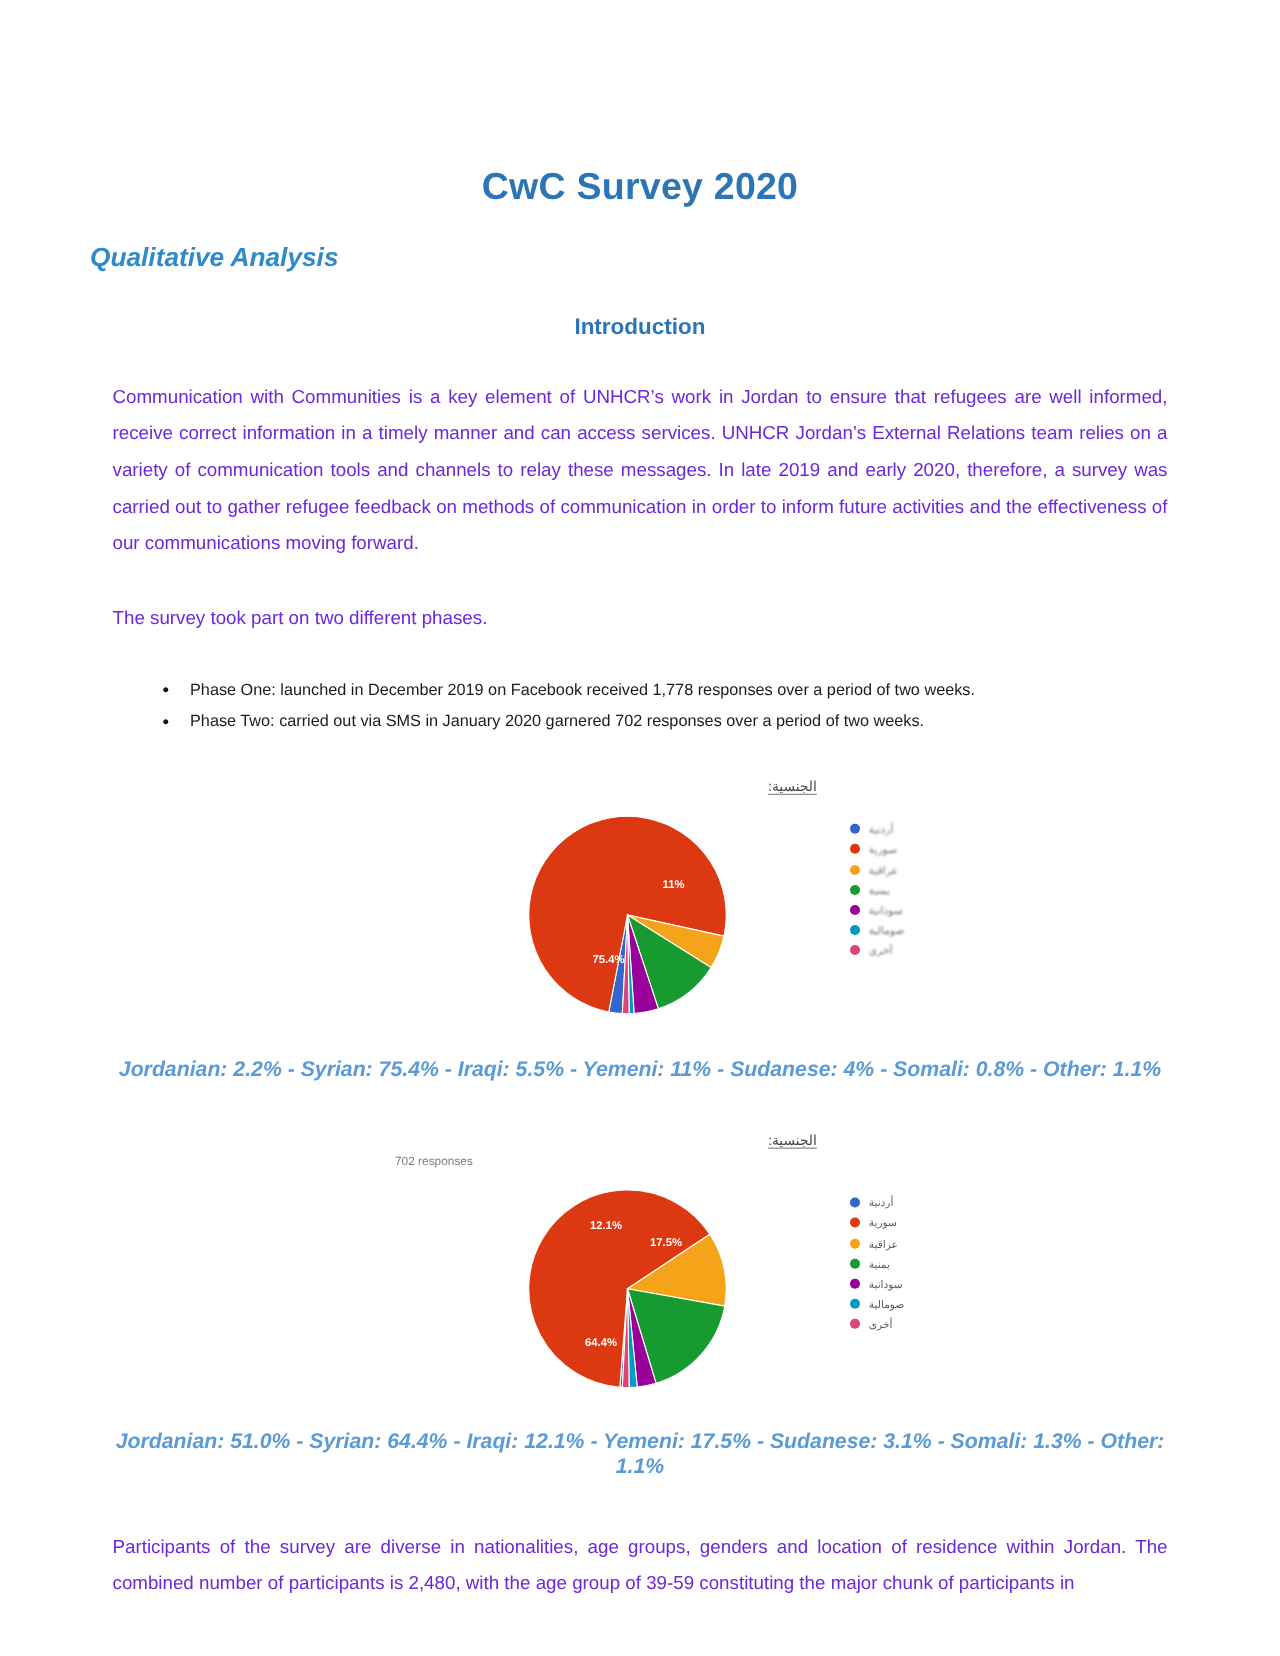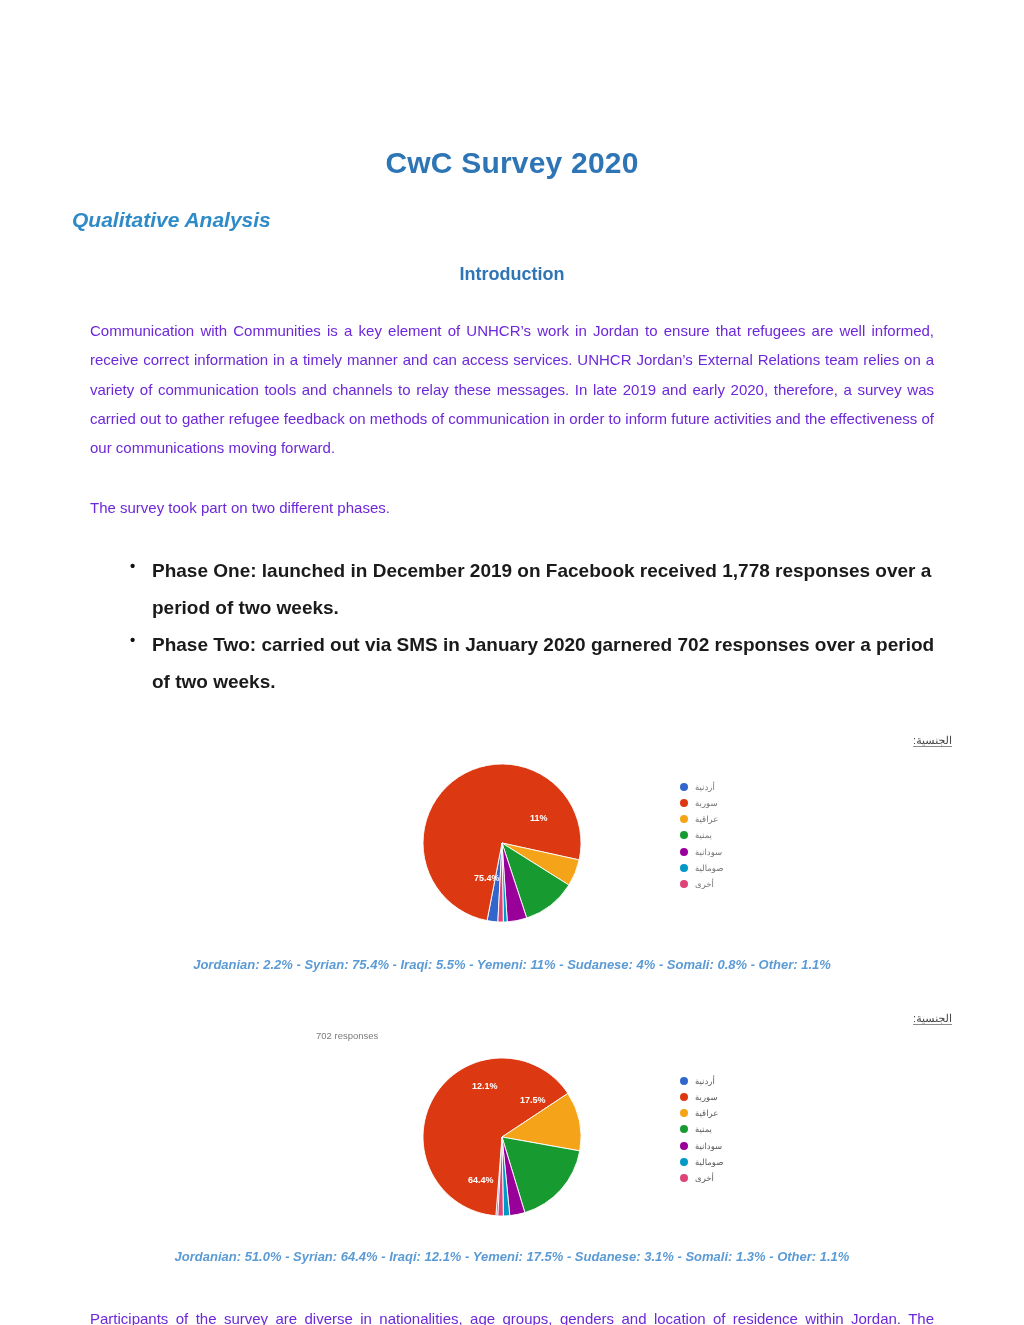--- a/index.html
+++ b/index.html
@@ -12,21 +12,21 @@
     height: 1325px;
     font-family: "Liberation Sans", sans-serif;
     color: #1a1a1a;
     position: relative;
     overflow: hidden;
   }
   .page {
     width: 1024px;
     height: 1325px;
     box-sizing: border-box;
-    padding: 16px 72px;
+    padding: 3px 72px;
     position: relative;
   }
 
   
   .doc-title {
     text-align: center;
     color: #2E75B6;
     font-size: 30px;
     font-weight: bold;
     letter-spacing: 0.2px;
@@ -61,25 +61,24 @@
   }
   .body-par.nojustify { text-align: left; }
 
   ul.phases {
     margin: 0;
     padding-top: 11px;
     padding-left: 58px;
     list-style: none;
   }
   ul.phases li {
-    font-size: 19px;
+    font-size: 13px;
     line-height: 1.95;
     position: relative;
     padding-left: 22px;
-    font-weight: bold;
   }
   ul.phases li::before {
     content: "\2022";
     position: absolute;
     left: 0;
     top: -1px;
     font-size: 15px;
     color: #111;
   }
 
@@ -91,21 +90,21 @@
   #chart-block-1 { padding-top: 34px; }
   #chart-block-2 { padding-top: 40px; }
 
   .chart-head {
     margin-left: 244px;
   }
   .chart-q {
     font-size: 11px;
     color: #454545;
     direction: rtl;
-    text-align: right;
+    text-align: center;
     unicode-bidi: plaintext;
     text-decoration: underline;
     text-decoration-color: #8a8a8a;
     text-underline-offset: 2px;
     filter: blur(0.25px);
   }
   .chart-resp {
     font-size: 9.5px;
     color: #7b7b7b;
     padding-top: 5px;
@@ -125,21 +124,21 @@
   .pie-wrap svg { display: block; filter: blur(0.3px); }
   .slice-label {
     font-family: "Liberation Sans", sans-serif;
     font-weight: bold;
     fill: #ffffff;
   }
 
   .legend {
     position: absolute;
     left: 608px;
-    top: 18px;
+    top: 5px;
     width: 110px;
   }
   .legend-row {
     display: flex;
     align-items: center;
     height: 16.2px;
   }
   .legend-dot {
     width: 8px;
     height: 8px;
@@ -154,21 +153,21 @@
     unicode-bidi: plaintext;
     white-space: nowrap;
   }
   #legend-1 .legend-label { filter: blur(0.7px); opacity: .85; }
   #legend-2 .legend-label { filter: blur(0.2px); }
 
   .chart-caption {
     text-align: center;
     color: #5B9BD5;
     font-style: italic;
-    font-size: 13px;
+    font-size: 17px;
     font-weight: 600;
     padding-top: 22px;
   }
   #caption-1 { padding-top: 26px; }
   #caption-2 { padding-top: 24px; }
 
   .closing-par { padding-top: 22px; }
 </style>
 </head>
 <body>

